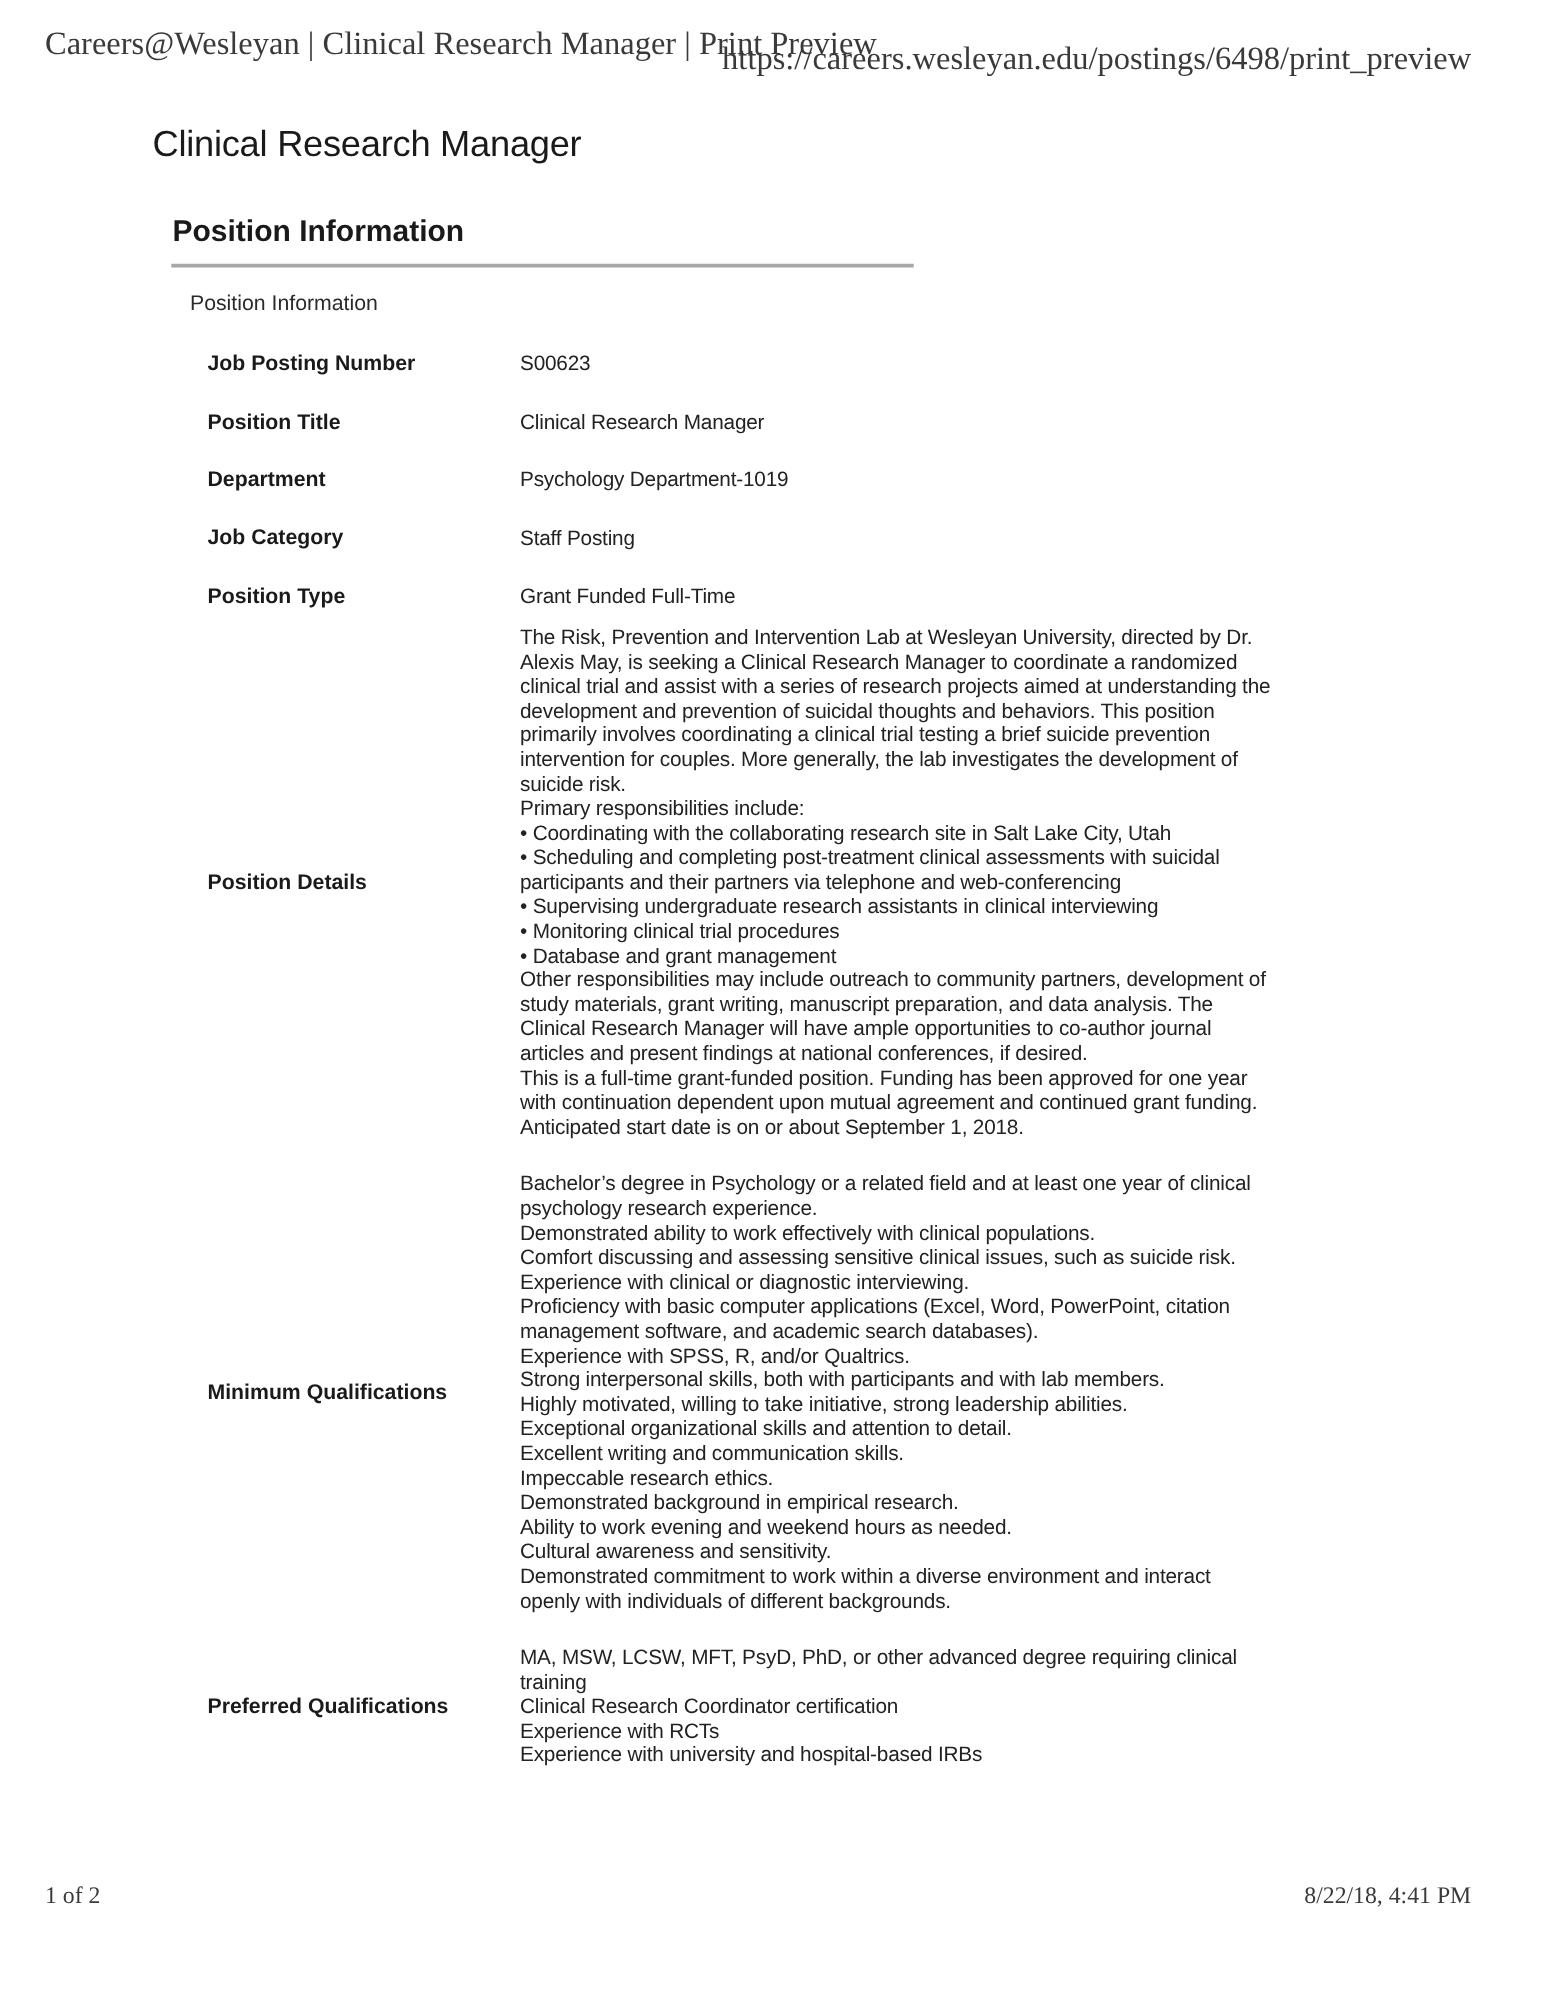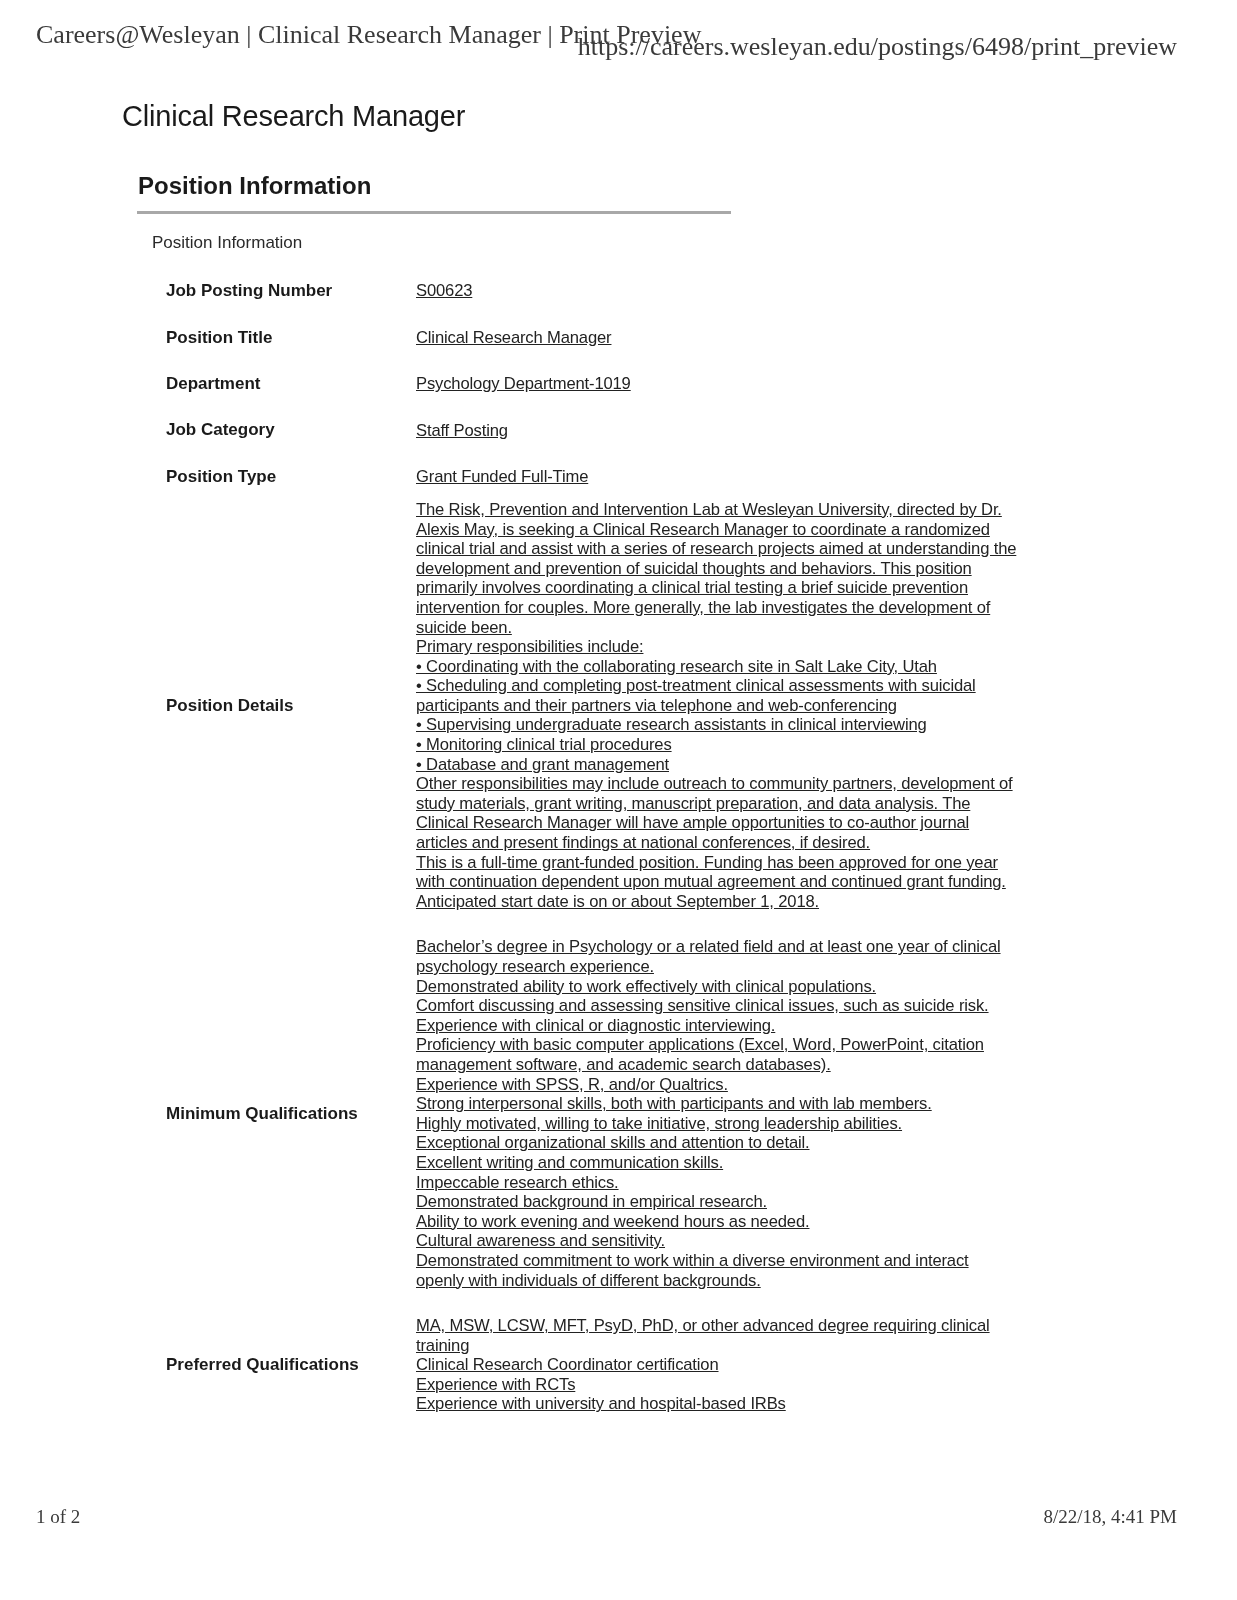--- a/index.html
+++ b/index.html
@@ -105,21 +105,20 @@
       font-size: 17px;
       line-height: 20px;
       color: #1a1a1a;
     }
     .field-value {
       flex: 1 1 auto;
       font-size: 16.6px;
       line-height: 19.6px;
       color: #222222;
       letter-spacing: -0.15px;
-      text-decoration: underline;
     }
     .field-value .line {
       display: block;
       white-space: nowrap;
     }
     .row-simple { height: 46.4px; }
     .gap-after-details { height: 26px; }
     .gap-after-minq { height: 26px; }
   </style>
 </head>
@@ -165,21 +164,21 @@
 
   <div class="field-row">
     <div class="field-label">Position Details</div>
     <div class="field-value">
       <span class="line">The Risk, Prevention and Intervention Lab at Wesleyan University, directed by Dr.</span>
       <span class="line">Alexis May, is seeking a Clinical Research Manager to coordinate a randomized</span>
       <span class="line">clinical trial and assist with a series of research projects aimed at understanding the</span>
       <span class="line">development and prevention of suicidal thoughts and behaviors. This position</span>
       <span class="line">primarily involves coordinating a clinical trial testing a brief suicide prevention</span>
       <span class="line">intervention for couples. More generally, the lab investigates the development of</span>
-      <span class="line">suicide been.</span>
+      <span class="line">suicide risk.</span>
       <span class="line">Primary responsibilities include:</span>
       <span class="line">• Coordinating with the collaborating research site in Salt Lake City, Utah</span>
       <span class="line">• Scheduling and completing post-treatment clinical assessments with suicidal</span>
       <span class="line">participants and their partners via telephone and web-conferencing</span>
       <span class="line">• Supervising undergraduate research assistants in clinical interviewing</span>
       <span class="line">• Monitoring clinical trial procedures</span>
       <span class="line">• Database and grant management</span>
       <span class="line">Other responsibilities may include outreach to community partners, development of</span>
       <span class="line">study materials, grant writing, manuscript preparation, and data analysis. The</span>
       <span class="line">Clinical Research Manager will have ample opportunities to co-author journal</span>

